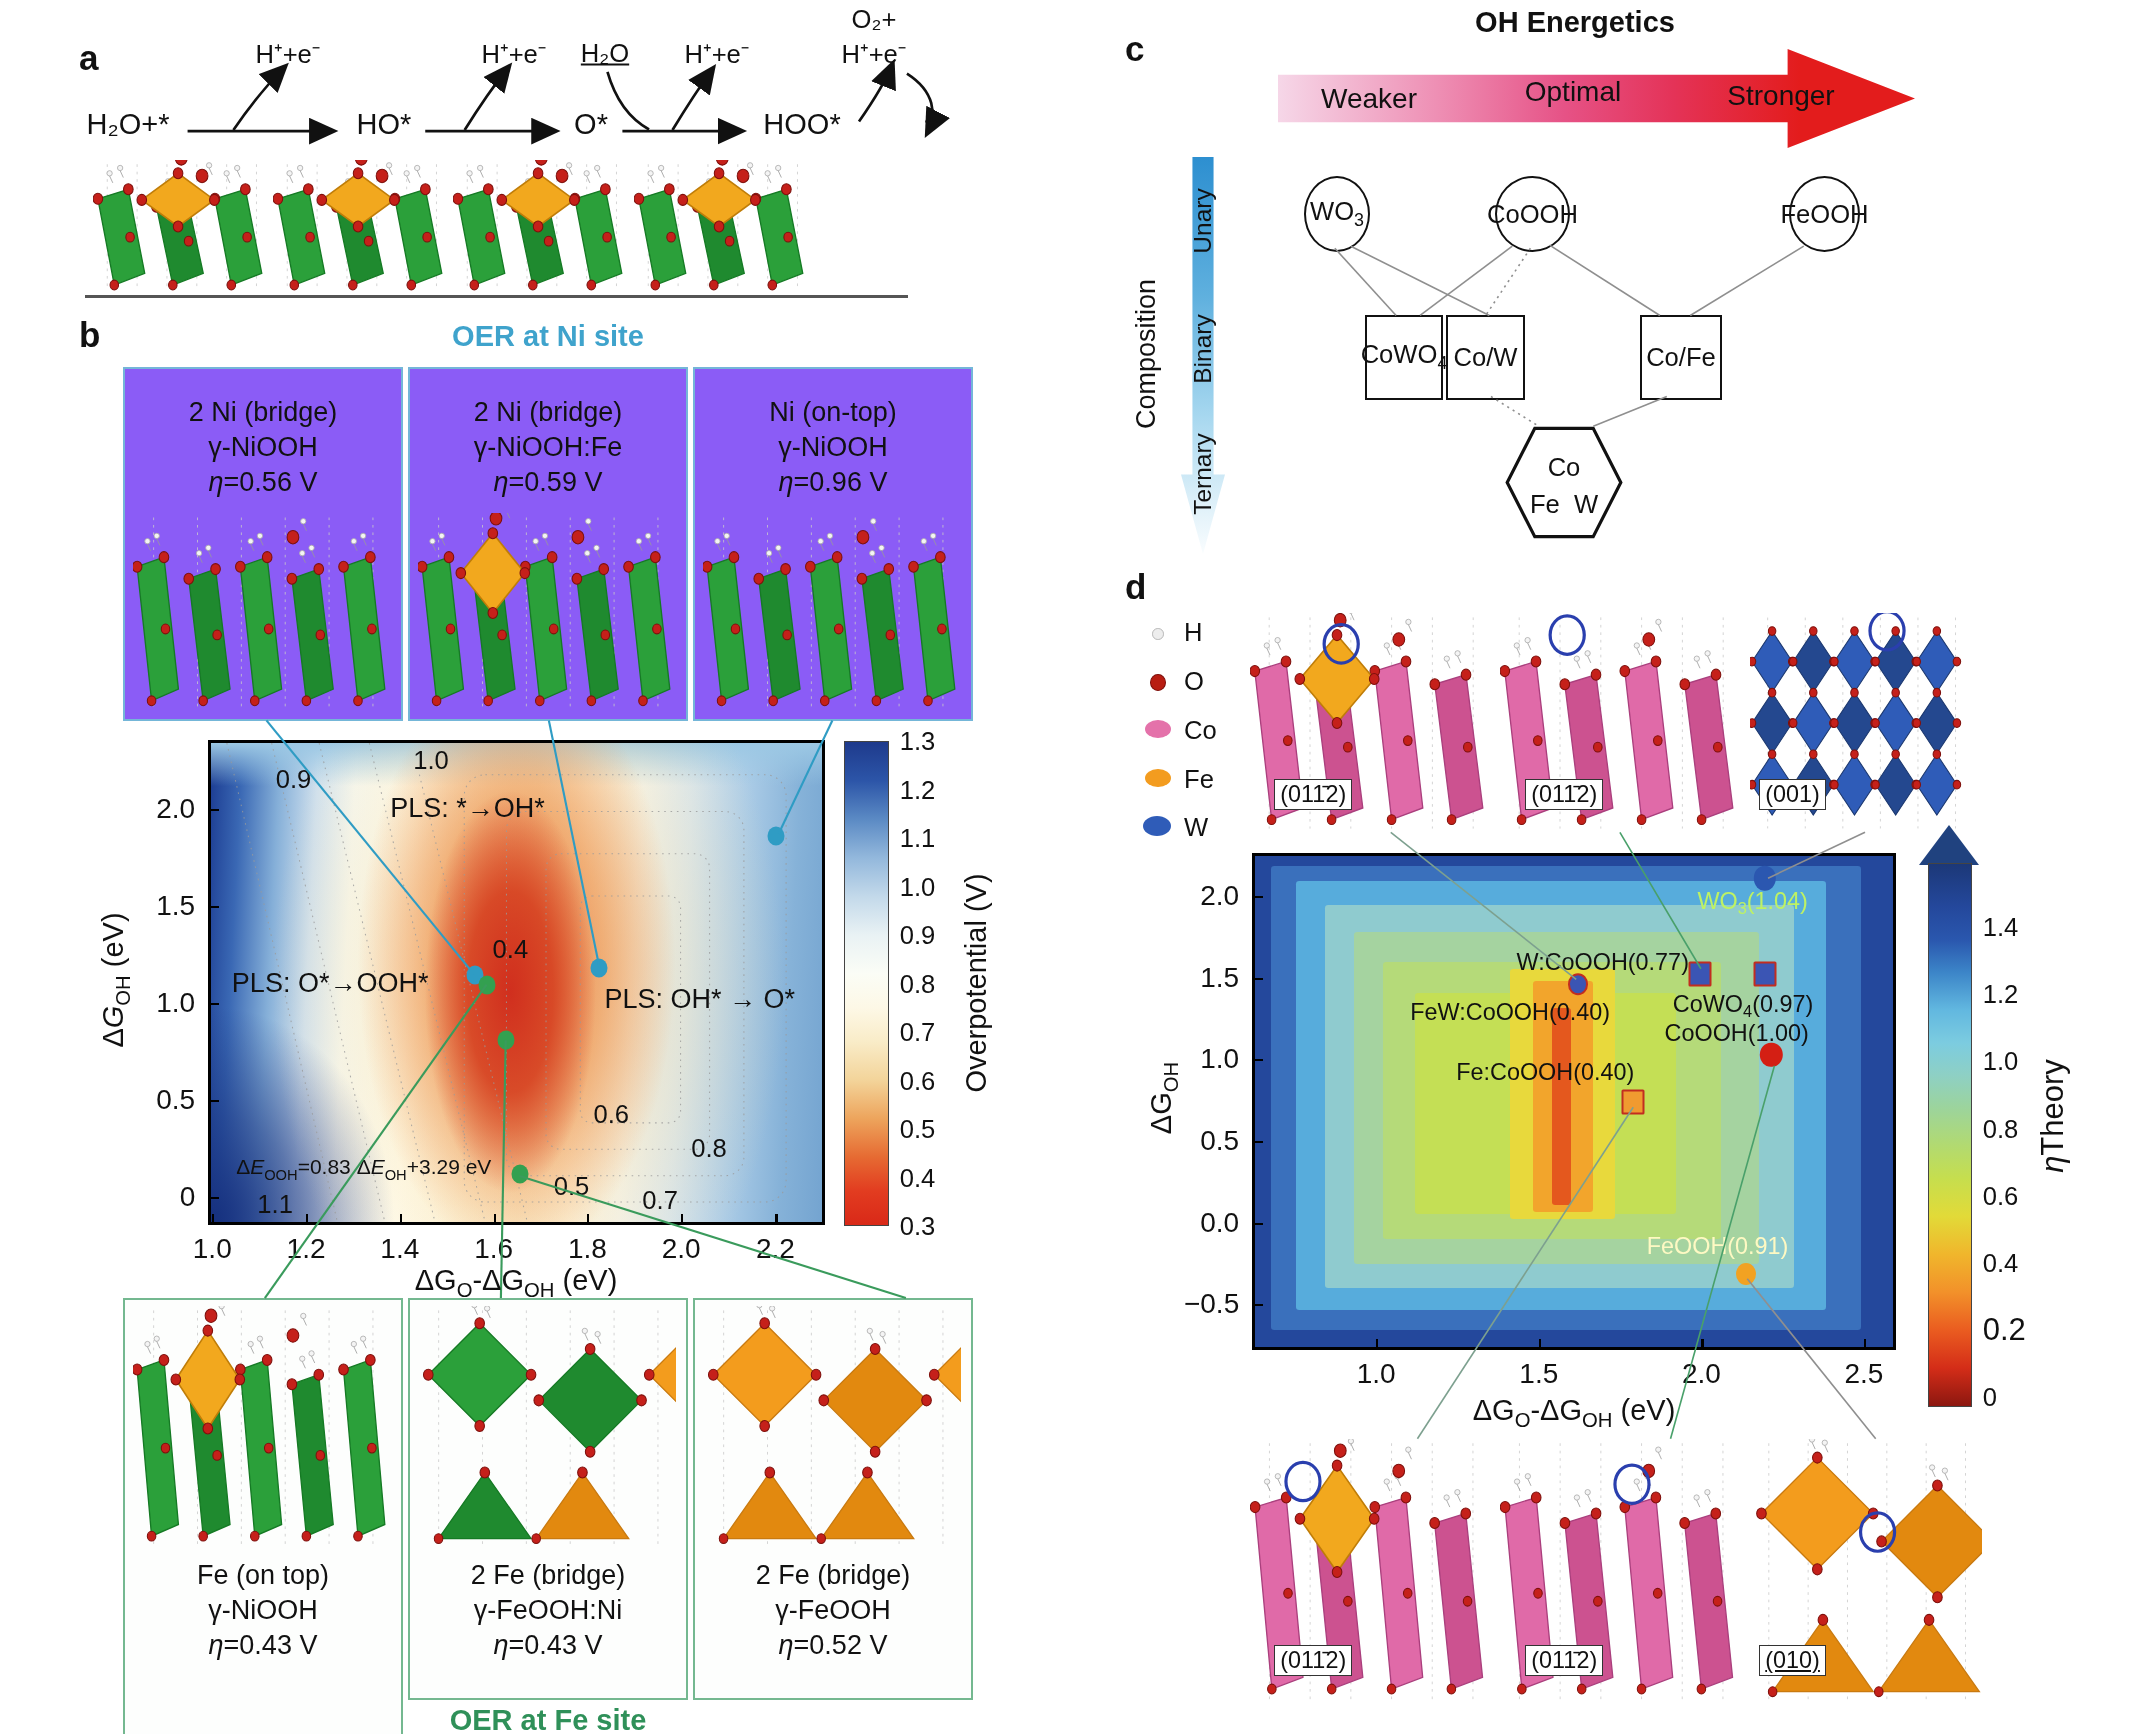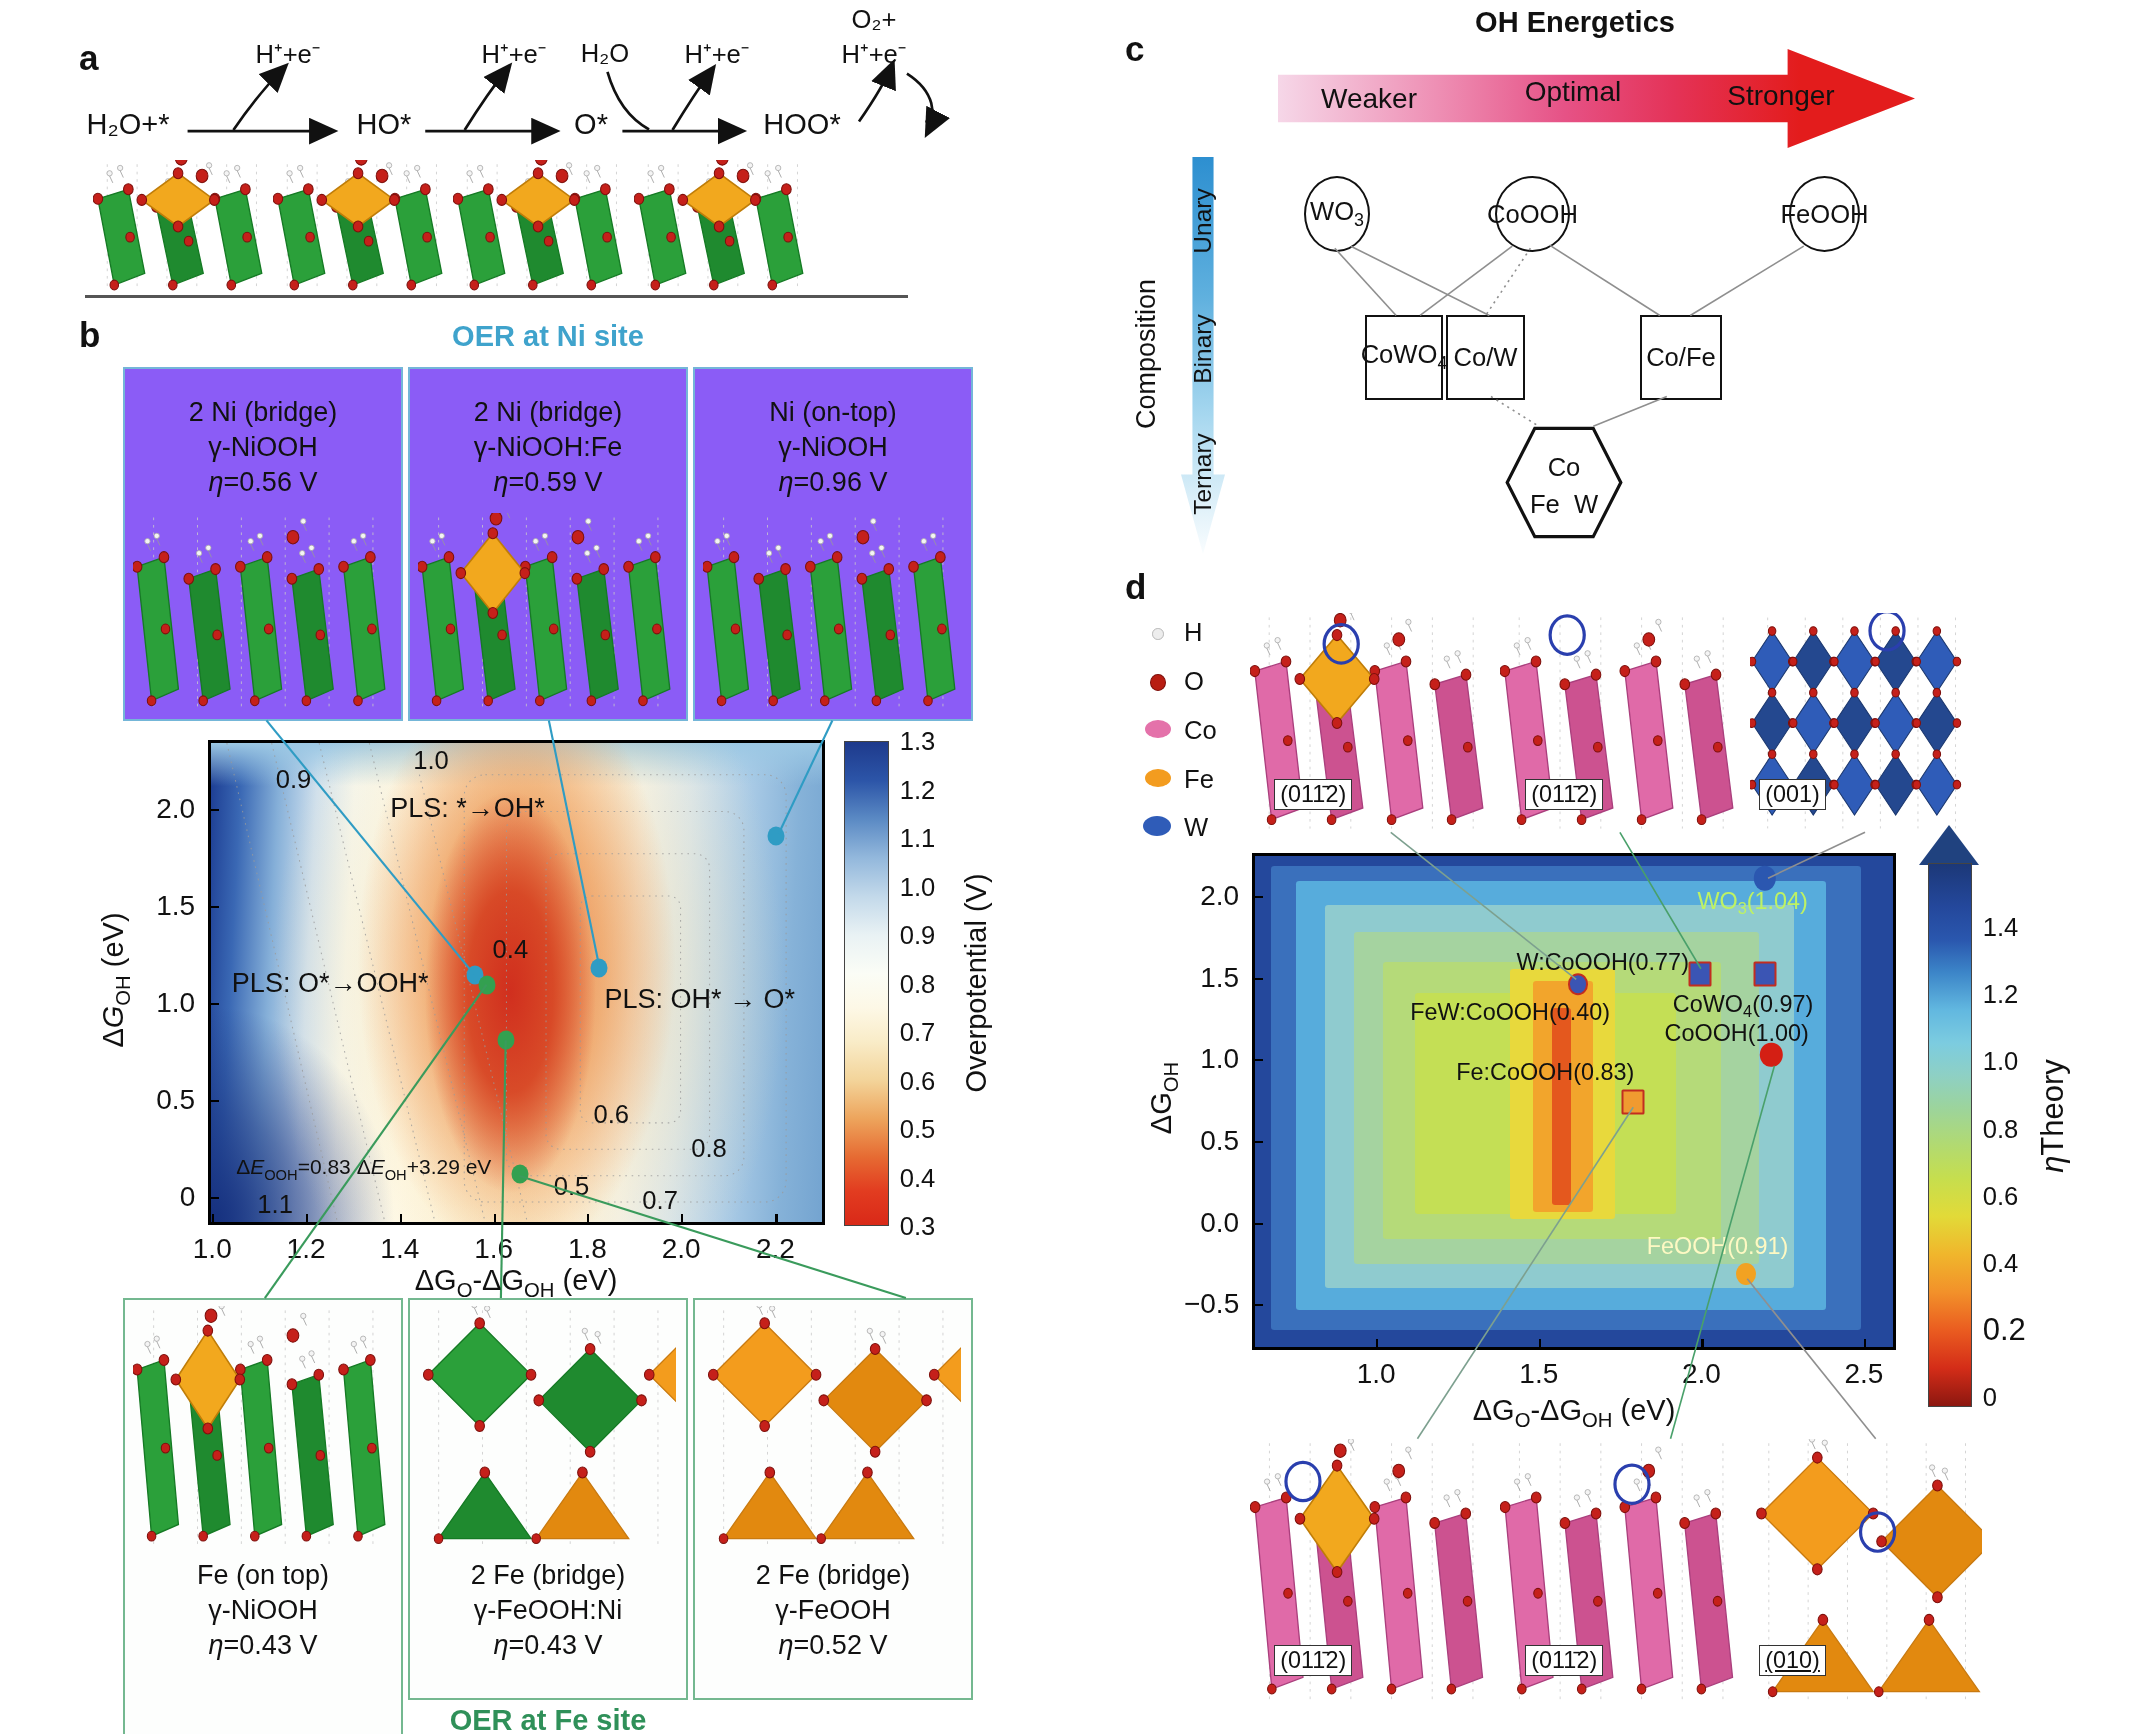--- a/index.html
+++ b/index.html
@@ -42,21 +42,21 @@
 <body>
 
 <div class="plabel" style="left:79px;top:38px;">a</div>
 
 <div class="ctext species z6" style="left:128px;top:124px;">H₂O+*</div>
 <div class="ctext species z6" style="left:384px;top:124px;">HO*</div>
 <div class="ctext species z6" style="left:591px;top:124px;">O*</div>
 <div class="ctext species z6" style="left:802px;top:124px;">HOO*</div>
 <div class="ctext release z6" style="left:288px;top:53px;">H⁺+e⁻</div>
 <div class="ctext release z6" style="left:514px;top:53px;">H⁺+e⁻</div>
-<div class="ctext release z6" style="left:605px;top:53px;">H₂O</div>
+<div class="ctext release z6" style="left:605px;top:53px;text-decoration:underline;">H₂O</div>
 <div class="ctext release z6" style="left:717px;top:53px;">H⁺+e⁻</div>
 <div class="ctext release z6" style="left:874px;top:18.6px;">O₂+</div>
 <div class="ctext release z6" style="left:874px;top:53px;">H⁺+e⁻</div>
 <div class="ctext z6" style="left:931px;top:128px;font-size:34px;">*</div>
 
 <div class="crystal" style="left:93px;top:160px;width:176px;height:133px;"><svg width="176" height="133" viewBox="0 0 330 250">
       <line x1="26.400000000000002" y1="8" x2="26.400000000000002" y2="242" stroke="#c9c9c9" stroke-width="1.5" stroke-dasharray="5 9"></line>
       <line x1="82.5" y1="8" x2="82.5" y2="242" stroke="#c9c9c9" stroke-width="1.5" stroke-dasharray="5 9"></line>
       <line x1="138.6" y1="8" x2="138.6" y2="242" stroke="#c9c9c9" stroke-width="1.5" stroke-dasharray="5 9"></line>
       <line x1="194.7" y1="8" x2="194.7" y2="242" stroke="#c9c9c9" stroke-width="1.5" stroke-dasharray="5 9"></line>
@@ -936,21 +936,21 @@
       <div style="position: absolute; left: 80.9%; top: 40.5%; width: 22.4px; height: 24.6px; background: rgb(212, 31, 20); transform: translate(-50%, -50%); border-radius: 50%;"></div>
       <div style="position: absolute; left: 59.2%; top: 50.1%; width: 19px; height: 21px; background: rgb(240, 154, 48); transform: translate(-50%, -50%); border-radius: 1.6px; border: 2.7px solid rgb(194, 45, 32);"></div>
       <div style="position: absolute; left: 76.9%; top: 85.2%; width: 20px; height: 22px; background: rgb(242, 162, 34); transform: translate(-50%, -50%); border-radius: 50%;"></div>
     </div>
   <div class="plot-layer">
       <div style="position: absolute; left: 78%; top: 9.5%; transform: translate(-50%, -50%); font-size: 23.4px; white-space: nowrap; color: #bef264;">WO<sub>3</sub>(1.04)</div>
       <div style="position: absolute; left: 54.5%; top: 21.5%; transform: translate(-50%, -50%); font-size: 23.4px; white-space: nowrap; color: rgb(17, 17, 17);">W:CoOOH(0.77)</div>
       <div style="position: absolute; left: 76.5%; top: 30.5%; transform: translate(-50%, -50%); font-size: 23.4px; white-space: nowrap; color: rgb(17, 17, 17);">CoWO<sub>4</sub>(0.97)</div>
       <div style="position: absolute; left: 75.5%; top: 36%; transform: translate(-50%, -50%); font-size: 23.4px; white-space: nowrap; color: rgb(17, 17, 17);">CoOOH(1.00)</div>
       <div style="position: absolute; left: 40%; top: 31.8%; transform: translate(-50%, -50%); font-size: 23.4px; white-space: nowrap; color: rgb(17, 17, 17);">FeW:CoOOH(0.40)</div>
-      <div style="position: absolute; left: 45.5%; top: 44%; transform: translate(-50%, -50%); font-size: 23.4px; white-space: nowrap; color: rgb(17, 17, 17);">Fe:CoOOH(0.83)</div>
+      <div style="position: absolute; left: 45.5%; top: 44%; transform: translate(-50%, -50%); font-size: 23.4px; white-space: nowrap; color: rgb(17, 17, 17);">Fe:CoOOH(0.40)</div>
       <div style="position: absolute; left: 72.5%; top: 79.5%; transform: translate(-50%, -50%); font-size: 23.4px; white-space: nowrap; color: #fef9c3;">FeOOH(0.91)</div>
     </div>
 </div>
 <div class="ticks" style="left:1252px;top:853px;width:644px;height:497px;">
     <span style="position: absolute; font-size: 28px; white-space: nowrap; left: 19.29%; top: calc(100% + 7.5px); transform: translateX(-50%);">1.0</span>
     <i style="position: absolute; background: rgb(0, 0, 0); width: 2.1px; height: 10.7px; left: 19.29%; bottom: 0px;"></i>
     <span style="position: absolute; font-size: 28px; white-space: nowrap; left: 44.54%; top: calc(100% + 7.5px); transform: translateX(-50%);">1.5</span>
     <i style="position: absolute; background: rgb(0, 0, 0); width: 2.1px; height: 10.7px; left: 44.54%; bottom: 0px;"></i>
     <span style="position: absolute; font-size: 28px; white-space: nowrap; left: 69.79%; top: calc(100% + 7.5px); transform: translateX(-50%);">2.0</span>
     <i style="position: absolute; background: rgb(0, 0, 0); width: 2.1px; height: 10.7px; left: 69.79%; bottom: 0px;"></i>

